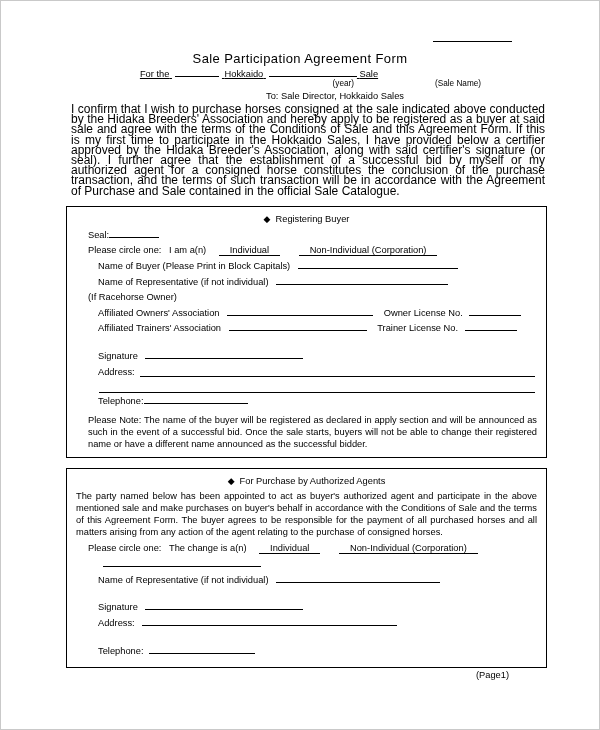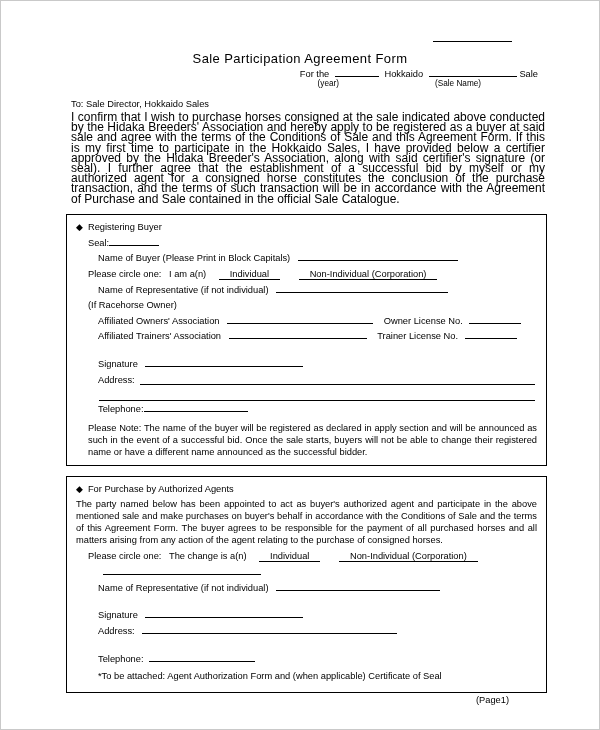--- a/index.html
+++ b/index.html
@@ -1,28 +1,28 @@
 <!DOCTYPE html>
 <html><head>
 <meta charset="utf-8">
 <style>
   * { margin:0; padding:0; box-sizing:border-box; }
   html,body { background:#fff; }
   body { font-family:"Liberation Sans", sans-serif; color:#000; }
   .sheet { position:relative; width:600px; height:730px; background:#fff; border:1px solid #c9c9c9; overflow:hidden; }
   .topline { position:absolute; top:40px; left:432px; width:79px; border-top:1px solid #000; }
   .title { margin-top:50px; text-align:center; font-size:13px; font-weight:400; letter-spacing:0.4px; }
-  .for-line { margin-top:2px; text-align:right; padding-right:61px; font-size:9.3px; }
+  .for-line { margin-top:2px; text-align:center; padding-right:82px; font-size:9.3px;text-decoration:underline; }
   .for-subs { position:relative; height:11px; font-size:8.2px; }
-  .sub-year { position:absolute; right:260px; top:0; }
+  .sub-year { position:absolute; right:245px; top:0; }
   .sub-salename { position:absolute; right:118px; top:0; }
-  .to-line { margin:9px 0 0 70px; font-size:9.3px; }
+  .to-line { margin:1px 0 0 70px; font-size:9.3px;text-align:center; }
   .intro { margin:3px 54px 0 70px; font-size:12px; line-height:10.2px; text-align:justify; }
   .box { margin:10px 52px 0 65px; border:1px solid #000; padding:5px 9px 7px 9px; font-size:9.3px; }
-  .sec-title { line-height:14px; margin-bottom:2px; }
+  .sec-title { line-height:14px; margin-bottom:2px;text-align:center; }
   .diamond { font-size:9px; margin-right:5px; }
   .ln { line-height:15.6px; white-space:nowrap; }
   .ind1 { margin-left:12px; }
   .ind2 { margin-left:22px; }
   .blank { display:inline-block; border-bottom:1px solid #000; height:9px; vertical-align:baseline; }
   .opt { border-bottom:1px solid #000; padding:0 11px; }
   .flexline { display:flex; align-items:flex-end; }
   .flexline .fill { flex:1; border-bottom:1px solid #000; margin:0 2px 3px 5px; }
   .fullline { margin:1px 2px 1px 23px; border-bottom:1px solid #000; height:12px; }
   .note { margin:4px 0 0 12px; line-height:12.1px; text-align:justify; }
@@ -59,30 +59,30 @@
 
   <div class="box">
     <div class="sec-title">
       <span class="diamond">◆</span><span>Registering Buyer</span>
     </div>
 
     <div class="ln ind1">
       <span>Seal:</span><span class="blank" style="width:50px"></span>
     </div>
 
-    <div class="ln ind2">
-      <span>Name of Buyer (Please Print in Block Capitals)</span>
-      <span class="blank" style="width:160px;margin-left:5px"></span>
-    </div>
-
     <div class="ln ind1">
       <span>Please circle one:</span>
       <span style="margin-left:5px">I am a(n)</span>
       <span class="opt" style="margin-left:10px">Individual</span>
       <span class="opt" style="margin-left:16px">Non-Individual (Corporation)</span>
+    </div>
+
+    <div class="ln ind2">
+      <span>Name of Buyer (Please Print in Block Capitals)</span>
+      <span class="blank" style="width:160px;margin-left:5px"></span>
     </div>
 
     <div class="ln ind2">
       <span>Name of Representative (if not individual)</span>
       <span class="blank" style="width:172px;margin-left:5px"></span>
     </div>
 
     <div class="ln ind1">(If Racehorse Owner)</div>
 
     <div class="ln ind2">
@@ -150,18 +150,17 @@
     <div class="ln ind2">
       <span>Address:</span>
       <span class="blank" style="width:255px;margin-left:5px"></span>
     </div>
 
     <div class="ln ind2" style="margin-top:13px">
       <span>Telephone:</span>
       <span class="blank" style="width:106px;margin-left:3px"></span>
     </div>
 
-    <div class="ln ind2 attach">*To be attached: Agent Authorization Form and (when applicable) Certificate of Seal</div>
   </div>
 
   <div class="pagenum">(Page1)</div>
 
 </div>
 
 </body></html>

